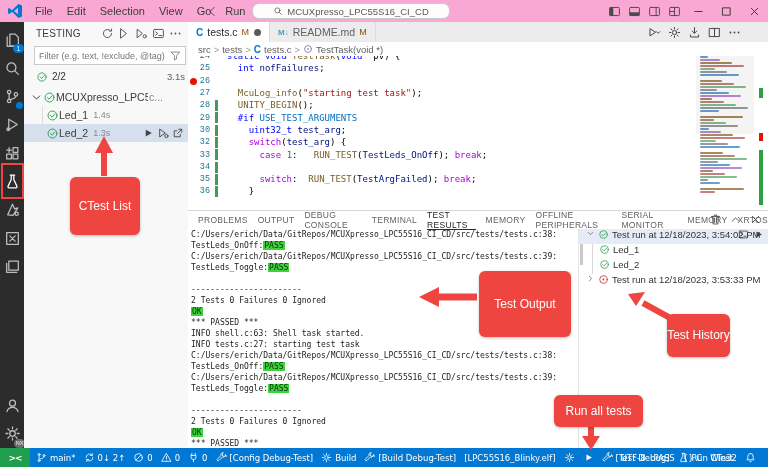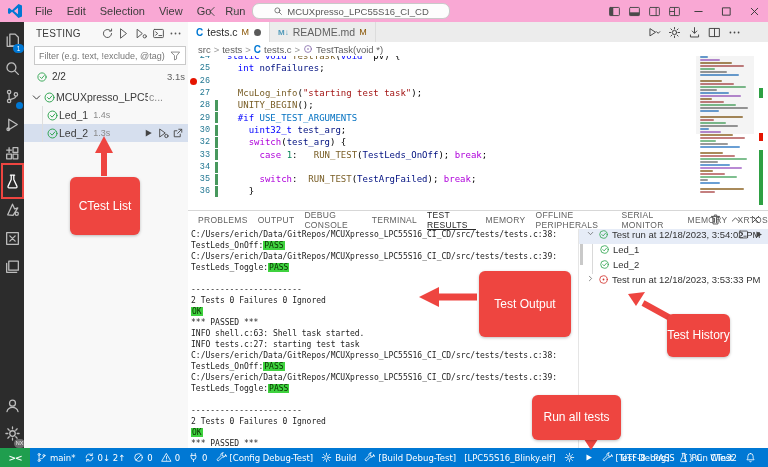--- a/index.html
+++ b/index.html
@@ -869,13 +869,13 @@
     <polygon points="439,287 439,307 419,297" stroke="none"></polygon>
     <line x1="672" y1="319" x2="643" y2="303" stroke-width="6"></line>
     <polygon points="636,306 645,292 628,294" stroke="none"></polygon>
     <line x1="591" y1="424" x2="591" y2="437" stroke-width="6"></line>
     <polygon points="582,436 600,436 591,450" stroke="none"></polygon>
   </g>
 </svg>
 <div class="ann-box" style="left:70px;top:177px;width:70px;height:58px">CTest List</div>
 <div class="ann-box" style="left:479px;top:271px;width:92px;height:66px">Test Output</div>
 <div class="ann-box" style="left:667px;top:314px;width:63px;height:43px">Test History</div>
-<div class="ann-box" style="left:532px;top:395px;width:89px;height:45px">Run all tests</div>
+<div class="ann-box" style="left:554px;top:395px;width:89px;height:32px">Run all tests</div>
 
 </body></html>

